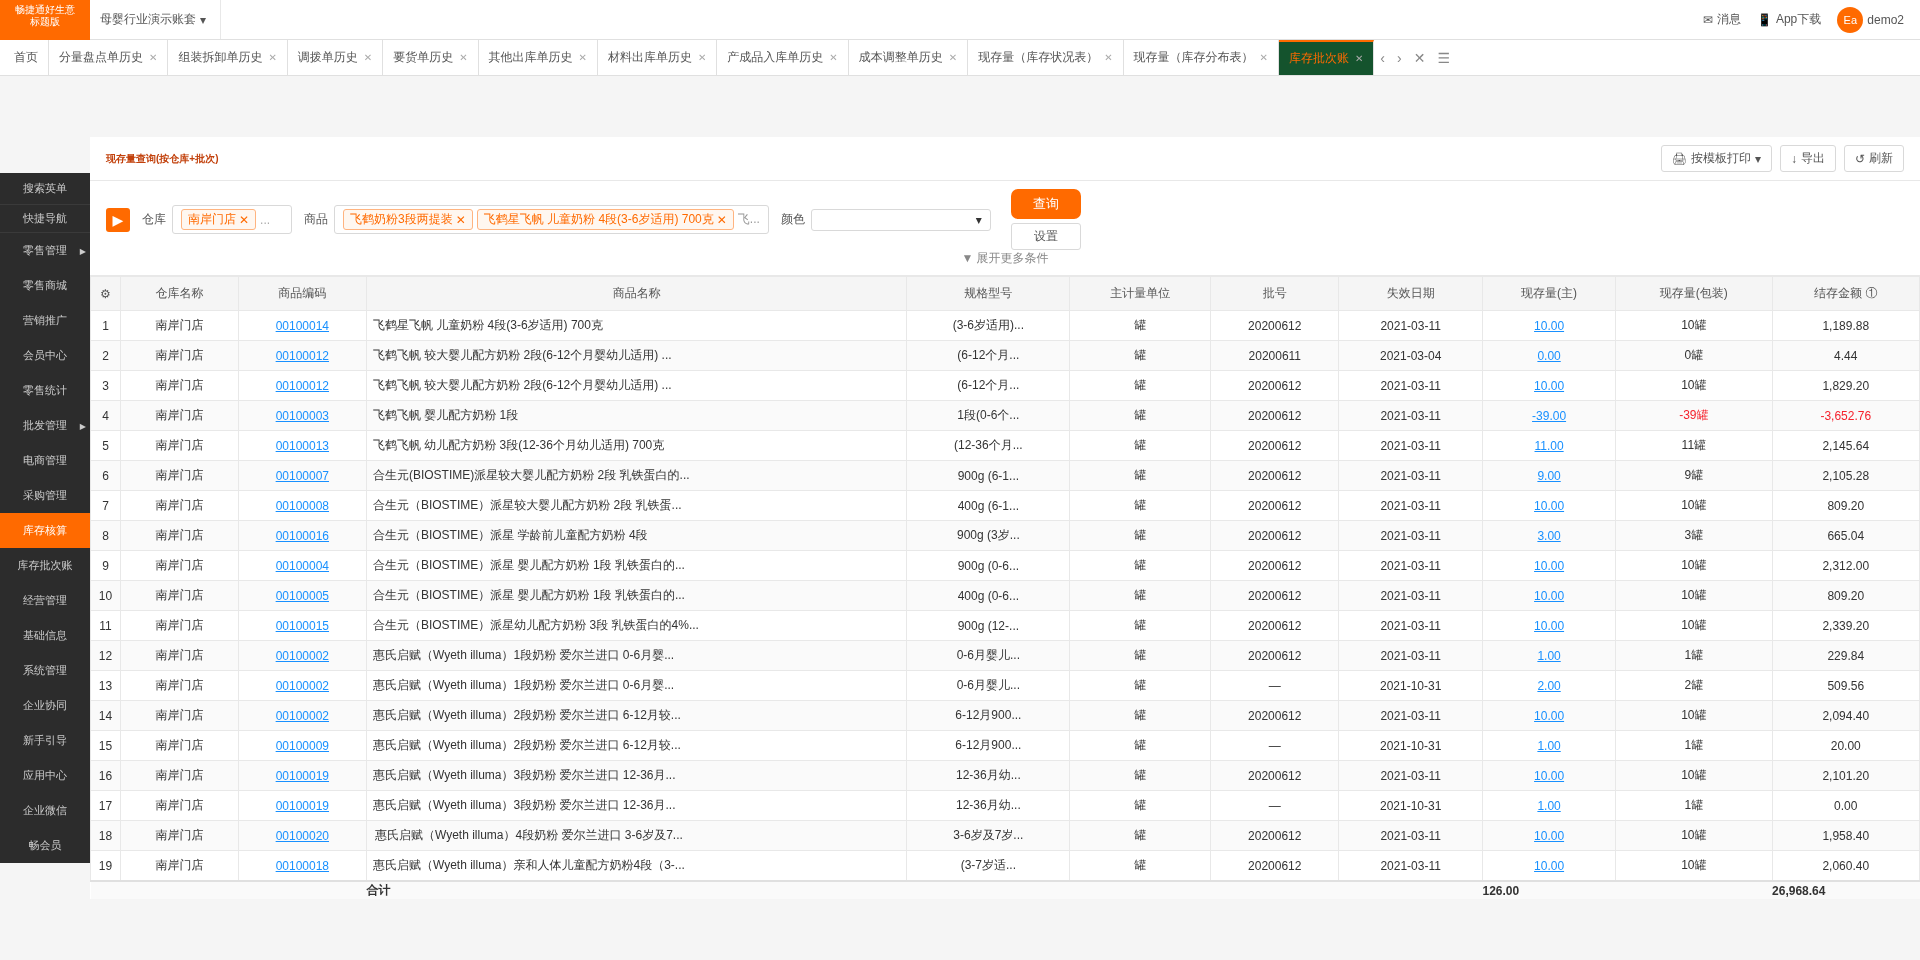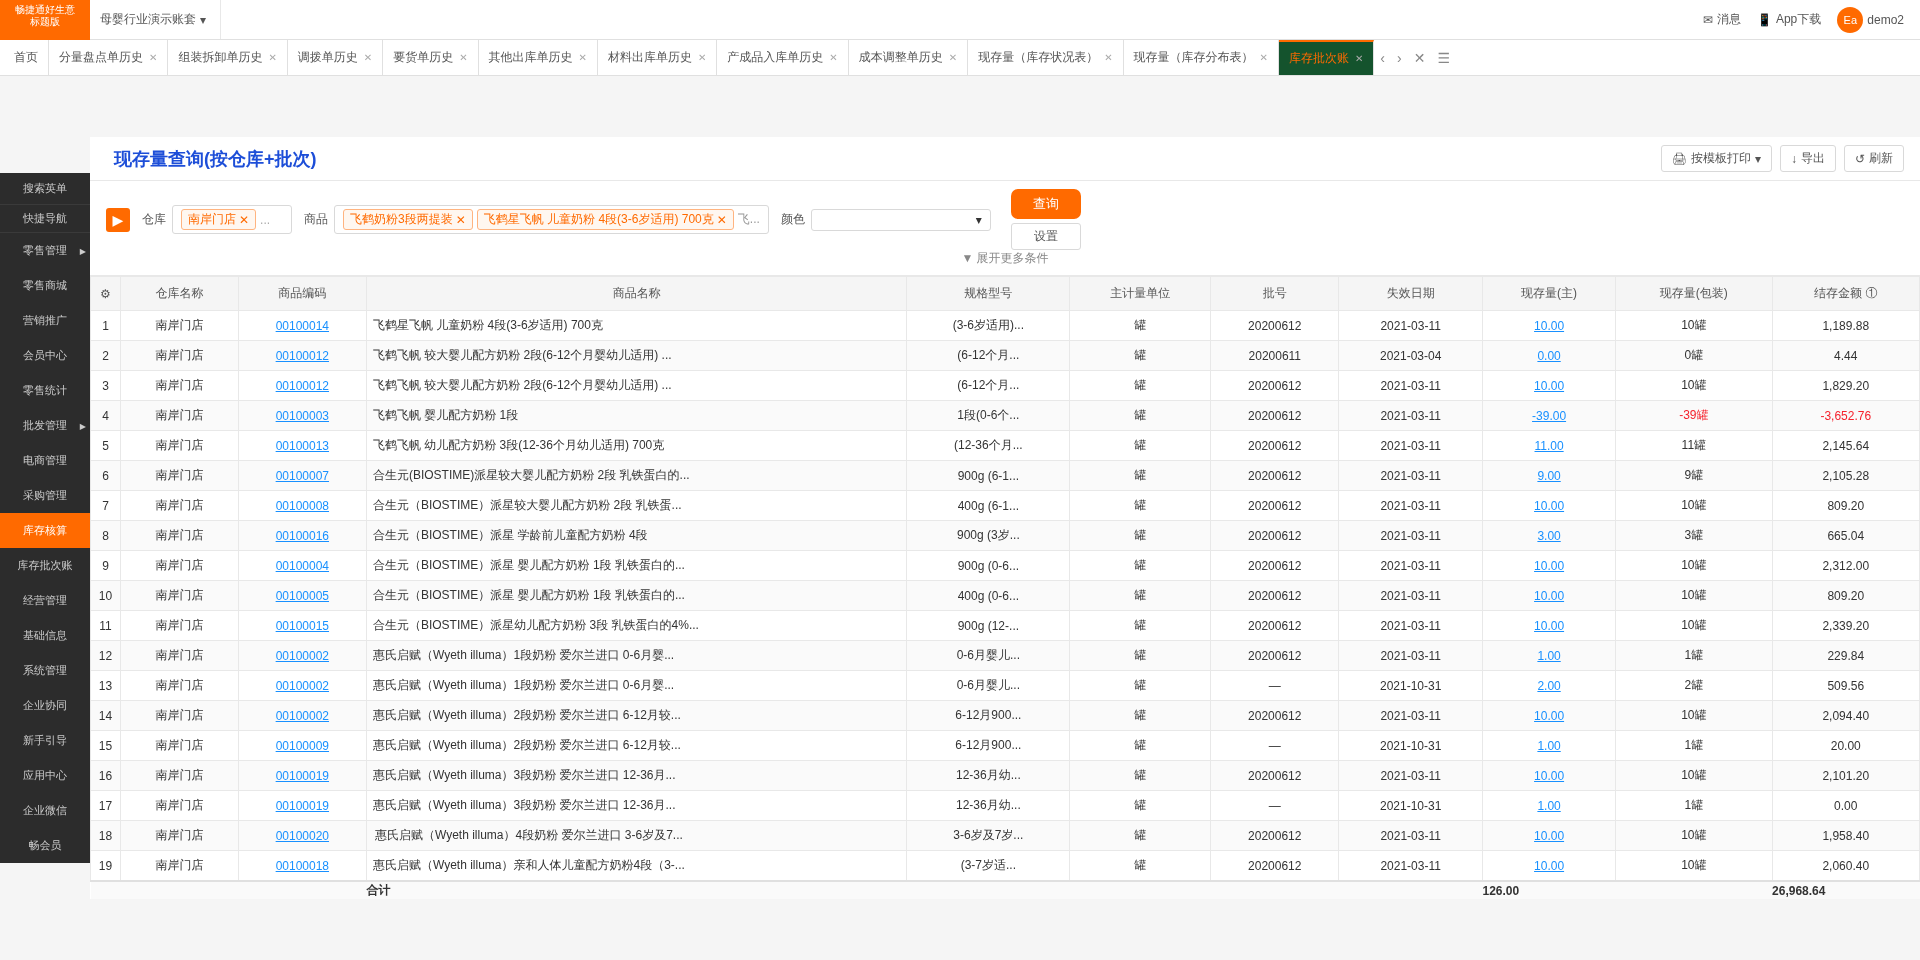--- a/index.html
+++ b/index.html
@@ -28,21 +28,21 @@
     .sidebar-quick { padding: 6px; color: #ccc; text-align: center; cursor: pointer; font-size: 11px; border-bottom: 1px solid #3a3a3a; }
     .sidebar-item { padding: 10px 14px; color: #ccc; text-align: center; cursor: pointer; font-size: 11px; position: relative; }
     .sidebar-item.active { background: #ff6a00; color: #fff; }
     .sidebar-item .arrow { position: absolute; right: 4px; top: 50%; transform: translateY(-50%); font-size: 8px; }
 
     
     .content { flex: 1; overflow: hidden; display: flex; flex-direction: column; }
 
     
     .page-header { background: #fff; padding: 8px 16px; display: flex; align-items: center; justify-content: space-between; border-bottom: 1px solid #e8e8e8; }
-    .page-title { font-size: 18px; font-weight: bold; color: #1d4ed8; margin-left: 8px; }
+    .page-title { font-size: 10px; font-weight: bold; color: #c2410c; }
     .header-actions { display: flex; gap: 8px; align-items: center; }
     .btn-print { display: flex; align-items: center; gap: 4px; padding: 4px 10px; border: 1px solid #d9d9d9; background: #fff; border-radius: 3px; cursor: pointer; font-size: 12px; color: #555; }
     .btn-export { display: flex; align-items: center; gap: 4px; padding: 4px 10px; border: 1px solid #d9d9d9; background: #fff; border-radius: 3px; cursor: pointer; font-size: 12px; color: #555; }
     .btn-refresh { display: flex; align-items: center; gap: 4px; padding: 4px 10px; border: 1px solid #d9d9d9; background: #fff; border-radius: 3px; cursor: pointer; font-size: 12px; color: #555; }
 
     
     .filter-bar { background: #fff; padding: 8px 16px; border-bottom: 1px solid #e8e8e8; }
     .filter-row { display: flex; align-items: center; gap: 12px; flex-wrap: nowrap; }
     .filter-expand-btn { display: flex; align-items: center; justify-content: center; width: 24px; height: 24px; background: #ff6a00; color: #fff; border-radius: 3px; cursor: pointer; font-size: 14px; flex-shrink: 0; }
     .filter-group { display: flex; align-items: center; gap: 6px; }

